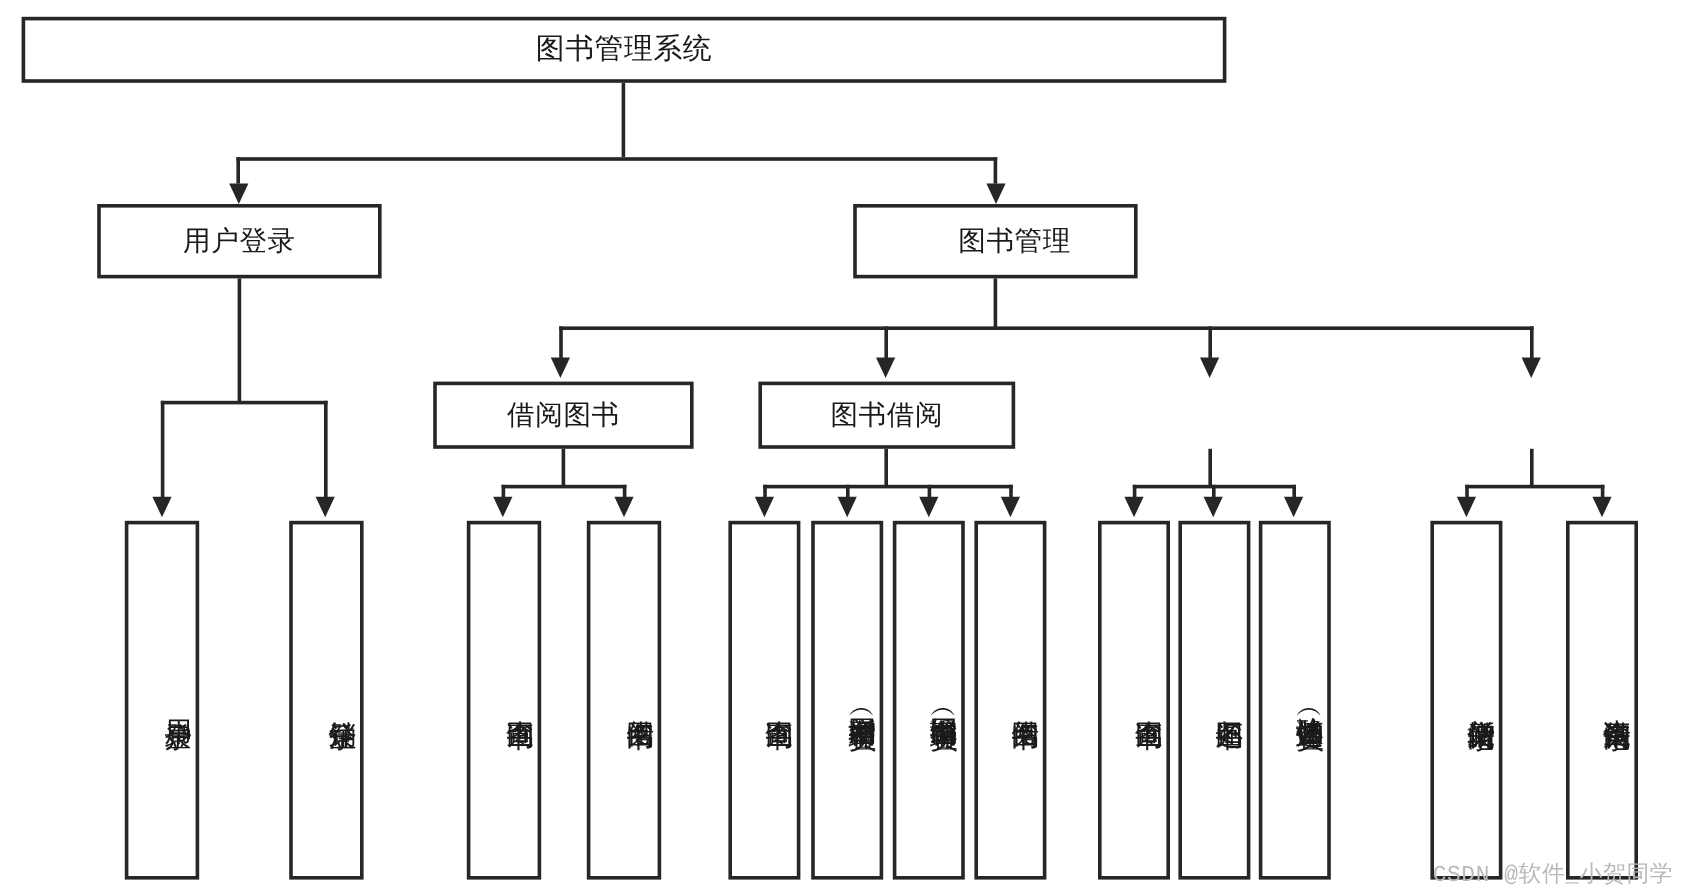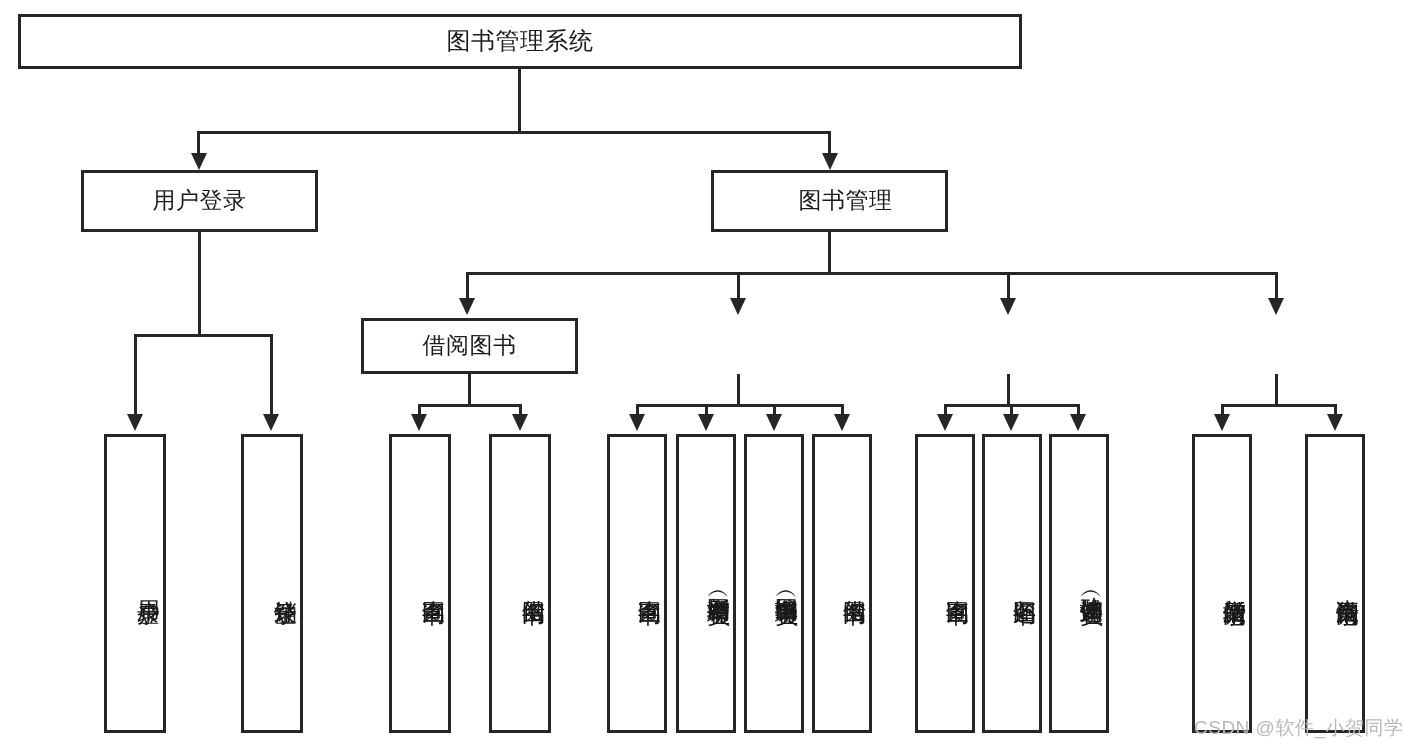--- a/index.html
+++ b/index.html
@@ -116,20 +116,21 @@
   <div class="edge edge-v" style="left:466px; top:272px; width:3px; height:28px;"></div>
   <div class="arrow" style="left:459px; top:298px;"></div>
   <div class="edge edge-v" style="left:737px; top:272px; width:3px; height:28px;"></div>
   <div class="arrow" style="left:730px; top:298px;"></div>
   <div class="edge edge-v" style="left:1007px; top:272px; width:3px; height:28px;"></div>
   <div class="arrow" style="left:1000px; top:298px;"></div>
   <div class="edge edge-v" style="left:1275px; top:272px; width:3px; height:28px;"></div>
   <div class="arrow" style="left:1268px; top:298px;"></div>
 
   <div class="node node-h" style="left:361px; top:318px; width:217px; height:56px;">借阅图书</div>
+  <div class="node node-h" style="left:632px; top:318px; width:214px; height:56px;">图书借阅</div>
 
   <div class="edge edge-v" style="left:468px; top:374px; width:3px; height:32px;"></div>
   <div class="edge edge-h" style="left:418px; top:404px; width:104px; height:3px;"></div>
   <div class="edge edge-v" style="left:418px; top:404px; width:3px; height:12px;"></div>
   <div class="arrow" style="left:411px; top:414px;"></div>
   <div class="edge edge-v" style="left:519px; top:404px; width:3px; height:12px;"></div>
   <div class="arrow" style="left:512px; top:414px;"></div>
 
   <div class="node node-v" style="left:389px; top:434px; width:62px; height:299px;">
     <span>查询图书</span>
@@ -188,15 +189,15 @@
   <div class="edge edge-v" style="left:1334px; top:404px; width:3px; height:12px;"></div>
   <div class="arrow" style="left:1327px; top:414px;"></div>
 
   <div class="node node-v" style="left:1192px; top:434px; width:60px; height:299px;">
     <span>新增借阅记录</span>
   </div>
   <div class="node node-v" style="left:1305px; top:434px; width:60px; height:299px;">
     <span>查询借阅记录</span>
   </div>
 
-  <div class="watermark" style="left:1194px; top:715px;">CSDN @软件_小贺同学</div>
+  <div class="watermark" style="left:1194px; top:715px;font-family:Liberation Mono, monospace;">CSDN @软件_小贺同学</div>
 
 </div>
 
 </body></html>

